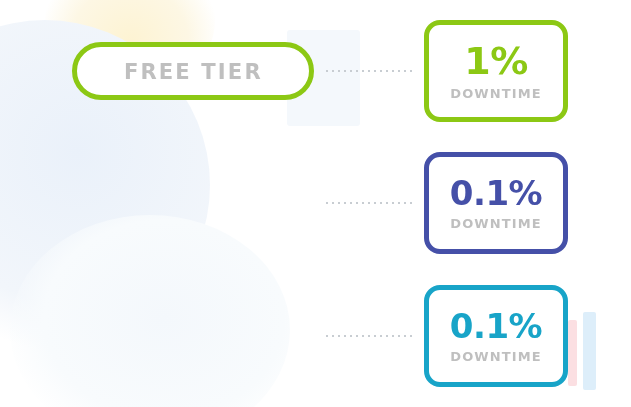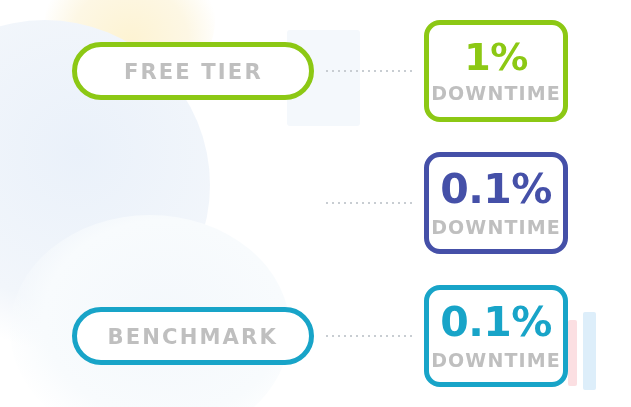--- a/index.html
+++ b/index.html
@@ -144,27 +144,27 @@
   }
   .badge-value {
     font-family: "DejaVu Sans", sans-serif;
     font-weight: bold;
     font-size: 38px;
     line-height: 1;
     letter-spacing: -0.5px;
     white-space: nowrap;
   }
   .badge-value.small {
-    font-size: 41px;
+    font-size: 34px;
   }
   .badge-caption {
     margin-top: 6px;
     font-family: "DejaVu Sans", sans-serif;
     font-weight: bold;
-    font-size: 19px;
+    font-size: 13px;
     letter-spacing: 1.1px;
     color: #bfbfbf;
     white-space: nowrap;
     text-align: right;
   }
 </style>
 </head>
 <body>
 
 <div id="canvas">
@@ -189,23 +189,20 @@
 
   <div class="row" id="row-1">
     <div class="connector" id="conn-1"></div>
     <div class="badge" id="badge-1" style="border-color: rgb(69, 80, 168);">
       <span class="badge-value small" id="val-1" style="color: rgb(69, 80, 168);">0.1%</span>
       <span class="badge-caption">DOWNTIME</span>
     </div>
   </div>
 
   <div class="row" id="row-2">
-    <div class="pill" id="pill-2" style="border-color: rgb(24, 164, 200);">
-      <span class="pill-label">BENCHMARK</span>
-    </div>
     <div class="connector" id="conn-2"></div>
     <div class="badge" id="badge-2" style="border-color: rgb(24, 164, 200);">
       <span class="badge-value small" id="val-2" style="color: rgb(24, 164, 200);">0.1%</span>
       <span class="badge-caption">DOWNTIME</span>
     </div>
   </div>
 
 </div>
 
 </body></html>

